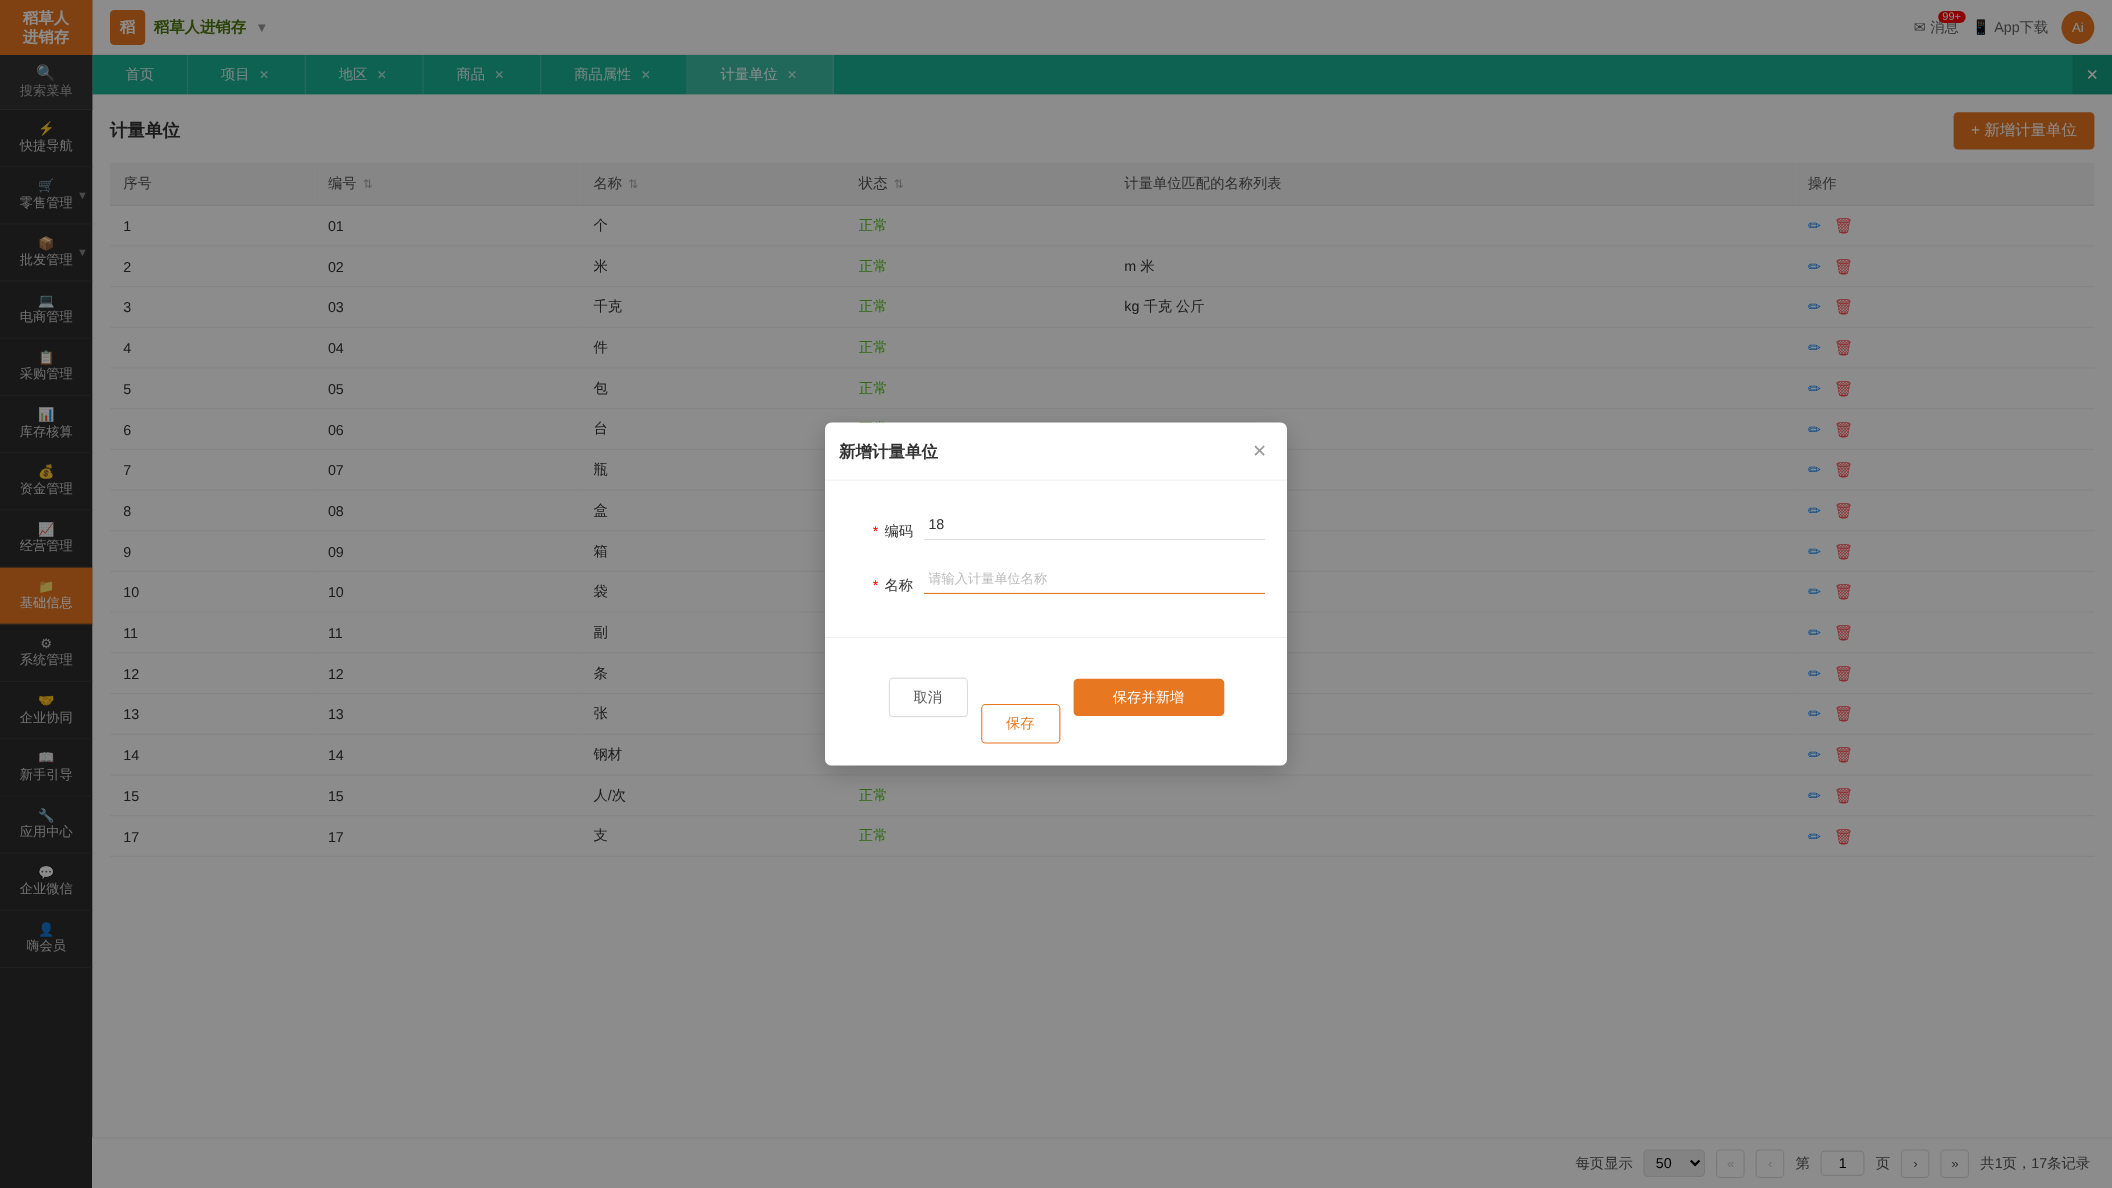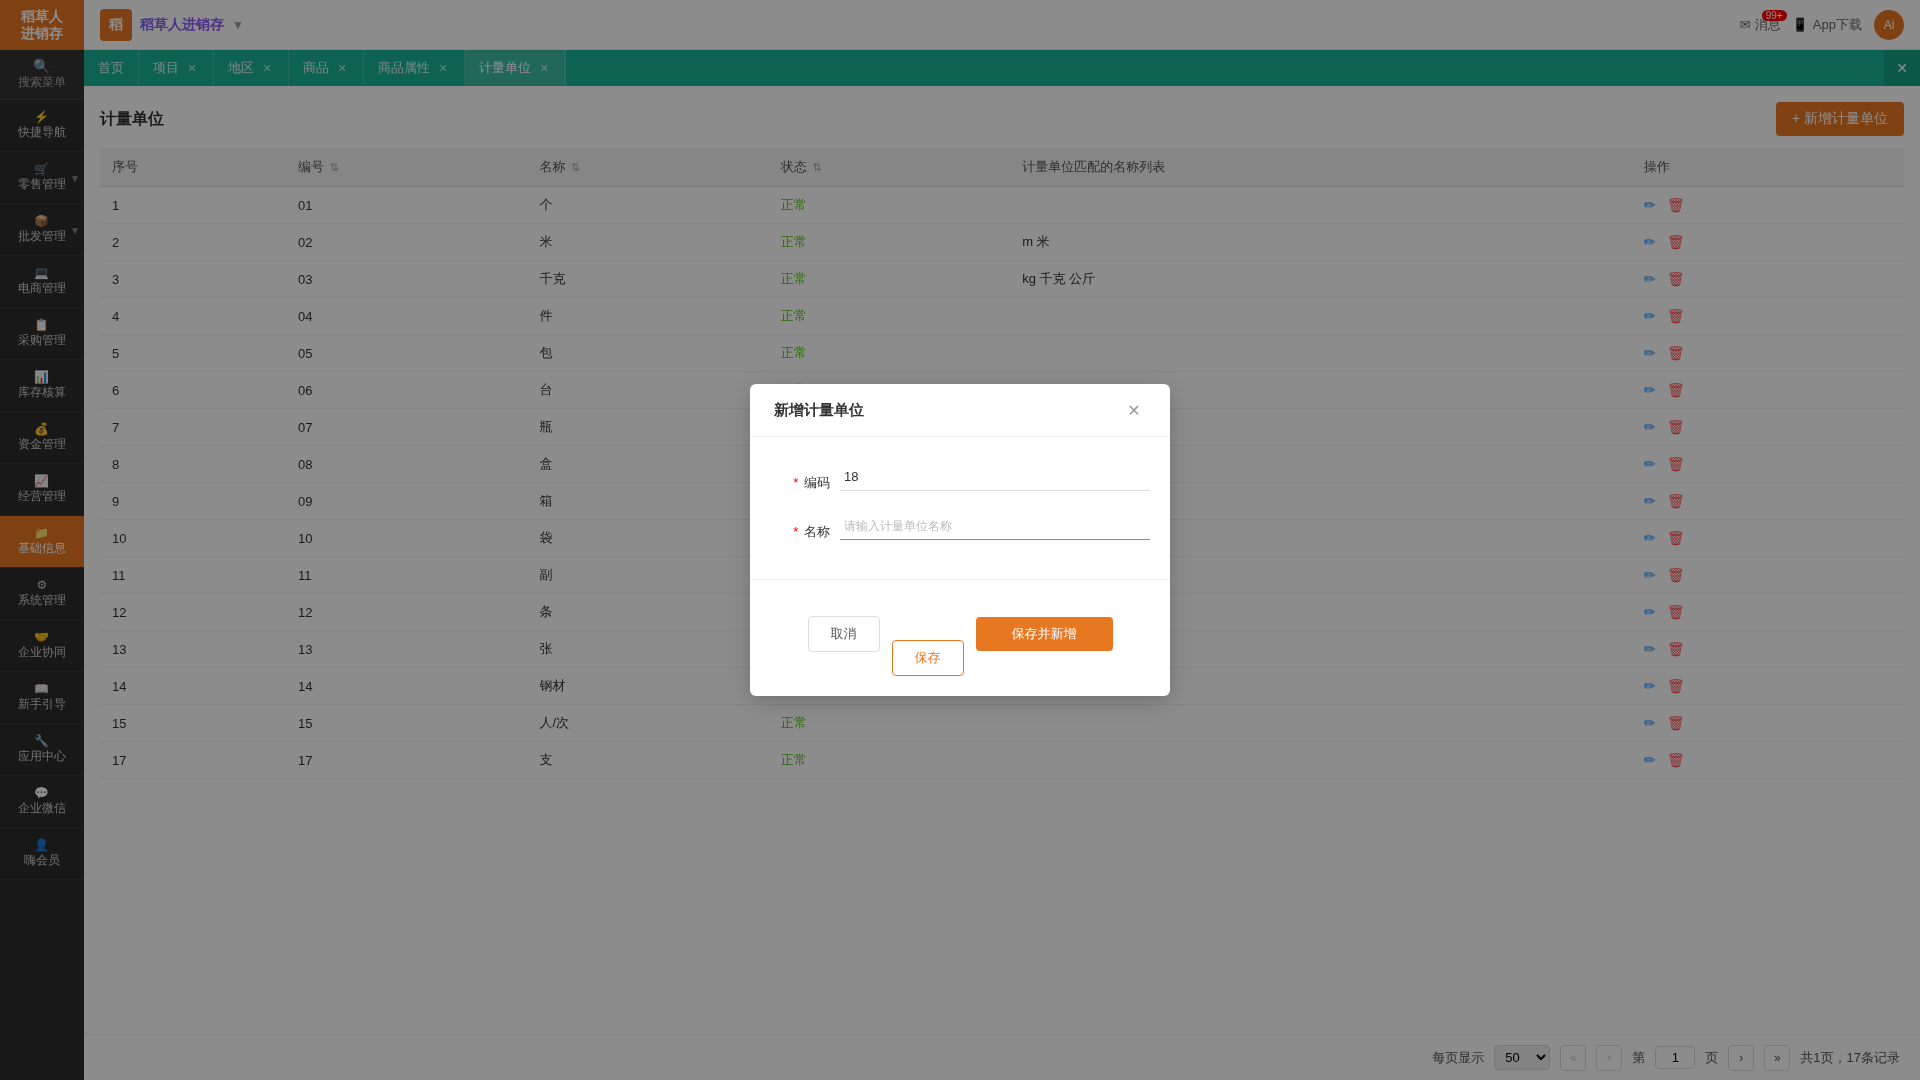--- a/index.html
+++ b/index.html
@@ -68,41 +68,41 @@
       background: white;
       display: flex;
       align-items: center;
       justify-content: space-between;
       padding: 0 16px;
       border-bottom: 1px solid #eee;
       flex-shrink: 0;
     }
     .topbar-left { display: flex; align-items: center; gap: 8px; }
     .topbar-logo-icon { width: 32px; height: 32px; background: #e87722; border-radius: 4px; display: flex; align-items: center; justify-content: center; color: white; font-weight: bold; font-size: 14px; }
-    .topbar-title { color: #8b5cf6; font-size: 14px; font-weight: bold; }
+    .topbar-title { color: #4d7c0f; font-size: 14px; font-weight: bold; }
     .topbar-arrow { color: #999; font-size: 12px; cursor: pointer; }
     .topbar-right { display: flex; align-items: center; gap: 12px; }
     .topbar-msg { position: relative; cursor: pointer; color: #666; font-size: 13px; display: flex; align-items: center; gap: 4px; }
     .badge { position: absolute; top: -6px; right: -6px; background: red; color: white; border-radius: 10px; font-size: 10px; padding: 0 4px; min-width: 16px; text-align: center; }
     .topbar-app { color: #666; font-size: 13px; cursor: pointer; display: flex; align-items: center; gap: 4px; }
     .topbar-avatar { width: 30px; height: 30px; background: #e87722; border-radius: 50%; cursor: pointer; display: flex; align-items: center; justify-content: center; color: white; font-size: 12px; }
 
     
     .tabs-bar {
       height: 36px;
       background: #1ab394;
       display: flex;
       align-items: center;
       padding: 0 0;
       flex-shrink: 0;
       position: relative;
     }
     .tab-item {
       height: 36px;
-      padding: 0 14px;
+      padding: 0 30px;
       display: flex;
       align-items: center;
       gap: 6px;
       cursor: pointer;
       font-size: 13px;
       color: rgba(255,255,255,0.85);
       background: transparent;
       border-right: 1px solid rgba(255,255,255,0.2);
     }
     .tab-item.active {
@@ -246,21 +246,21 @@
       z-index: 1000;
     }
     .modal {
       background: white;
       border-radius: 6px;
       width: 420px;
       box-shadow: 0 6px 24px rgba(0,0,0,0.2);
       overflow: hidden;
     }
     .modal-header {
-      padding: 14px 24px;
+      padding: 14px 13px;
       border-bottom: 1px solid #f0f0f0;
       display: flex;
       align-items: center;
       justify-content: space-between;
     }
     .modal-title { font-size: 15px; font-weight: bold; color: #333; }
     .modal-close { cursor: pointer; color: #999; font-size: 16px; width: 24px; height: 24px; display: flex; align-items: center; justify-content: center; border-radius: 50%; }
     .modal-body { padding: 24px 20px 20px; }
     .form-row {
       display: flex;

